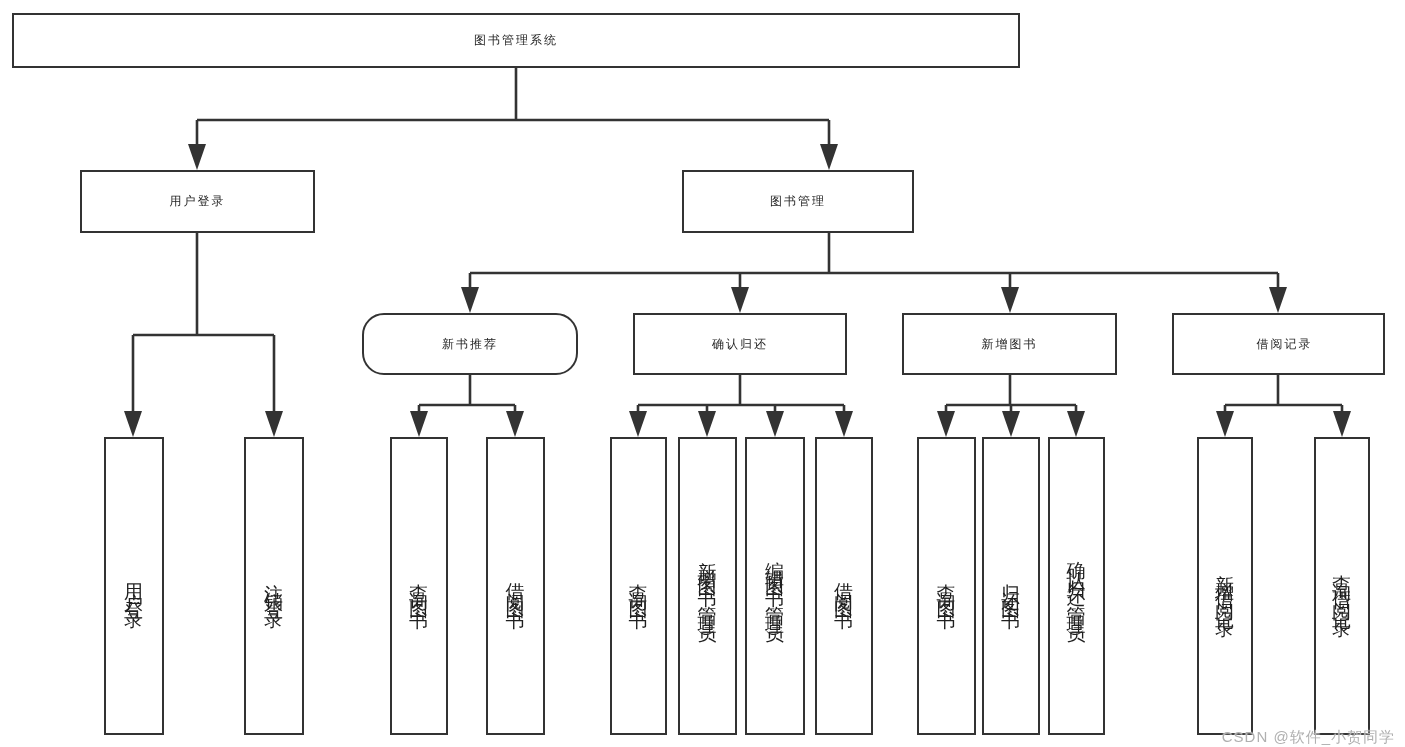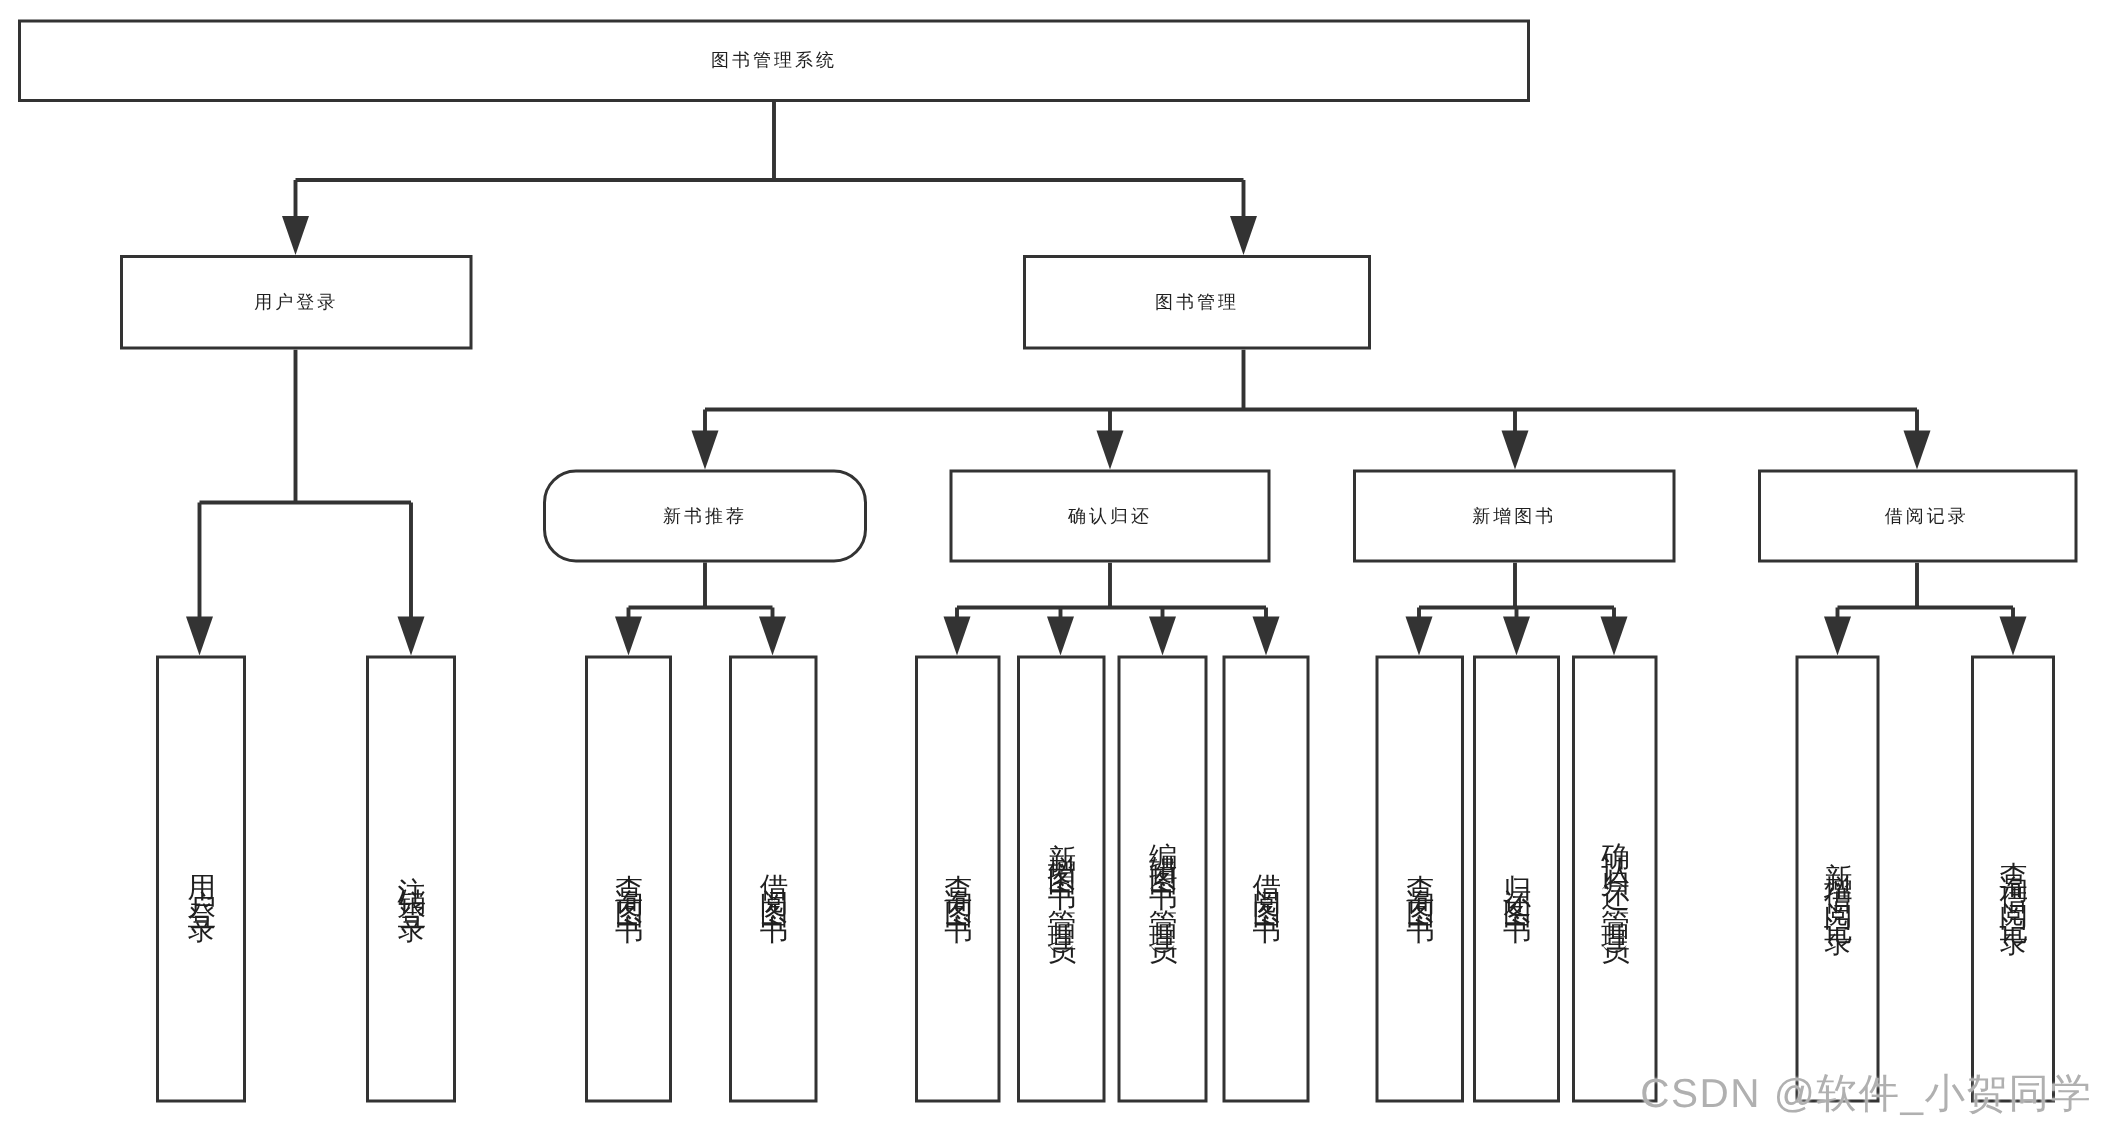--- a/index.html
+++ b/index.html
@@ -50,21 +50,21 @@
     writing-mode: vertical-rl;
     font-size: 19px;
     letter-spacing: 9px;
     line-height: 1;
     white-space: nowrap;
   }
   .watermark {
     position: absolute;
     right: 10px;
     bottom: 0px;
-    font-size: 27px;
+    font-size: 15px;
     color: var(--watermark);
     letter-spacing: 1px;
     white-space: nowrap;
     text-shadow: 0 0 2px #ffffff;
     margin-left: 44px;
   }
 </style>
 </head>
 <body>
 

